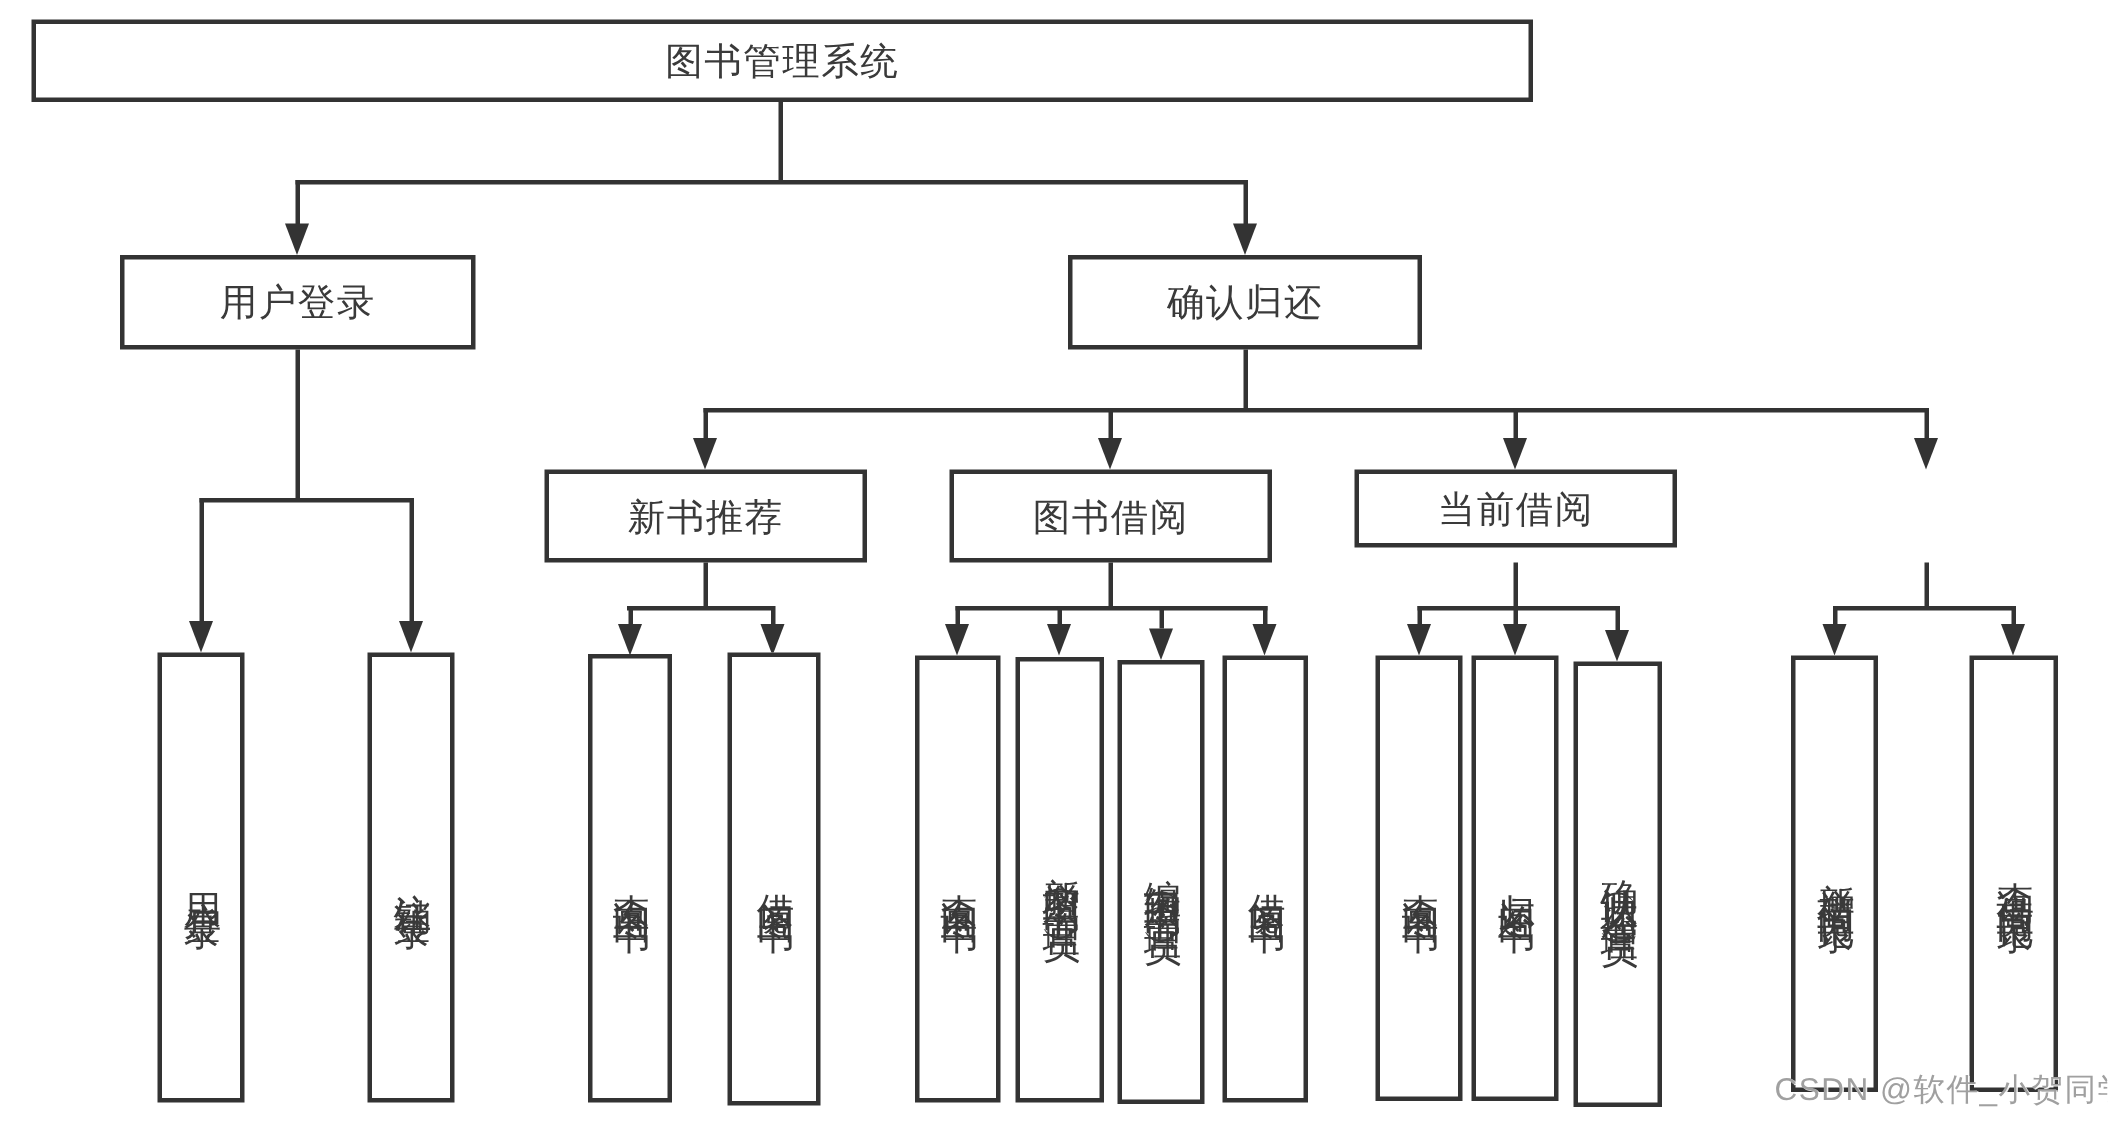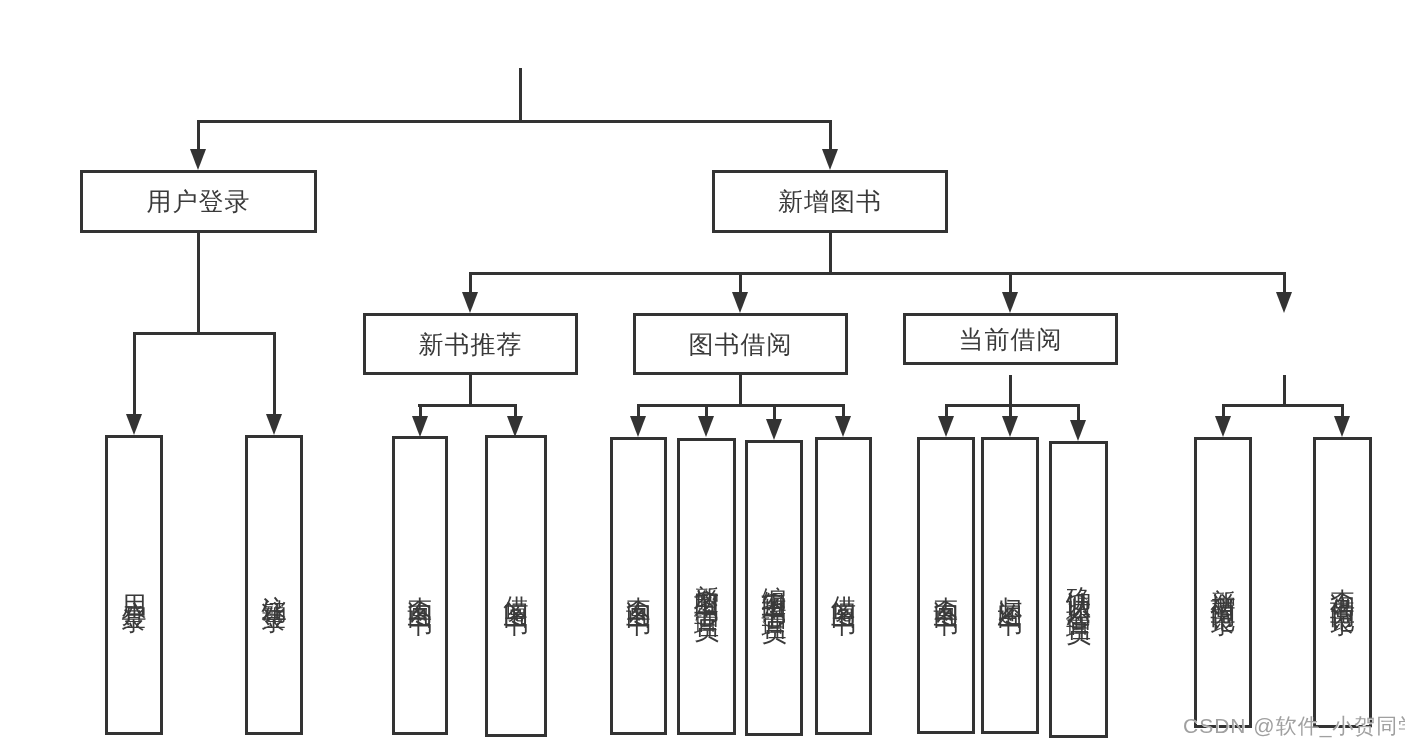--- a/index.html
+++ b/index.html
@@ -60,33 +60,36 @@
     letter-spacing: 1px;
     z-index: 5;
     white-space: nowrap;
   }
 </style>
 </head>
 <body>
 
 <div class="canvas">
 
+  <div class="node" style="left:21px;top:13px;width:1001px;height:55px">
+    <span>图书管理系统</span>
+  </div>
 
   <div class="vl" style="left:519px;top:68px;height:53px"></div>
   <div class="hl" style="left:197px;top:120px;width:635px"></div>
   <div class="vl" style="left:197px;top:120px;height:32px"></div>
   <div class="arrow" style="left:190px;top:149px"></div>
   <div class="vl" style="left:829px;top:120px;height:32px"></div>
   <div class="arrow" style="left:822px;top:149px"></div>
 
   <div class="node" style="left:80px;top:170px;width:237px;height:63px">
     <span>用户登录</span>
   </div>
   <div class="node" style="left:712px;top:170px;width:236px;height:63px">
-    <span>新增图书</span>
+    <span>确认归还</span>
   </div>
 
   <div class="vl" style="left:197px;top:233px;height:101px"></div>
   <div class="hl" style="left:133px;top:332px;width:143px"></div>
   <div class="vl" style="left:133px;top:332px;height:82px"></div>
   <div class="arrow" style="left:126px;top:414px"></div>
   <div class="vl" style="left:273px;top:332px;height:82px"></div>
   <div class="arrow" style="left:266px;top:414px"></div>
 
   <div class="vl" style="left:829px;top:233px;height:41px"></div>

